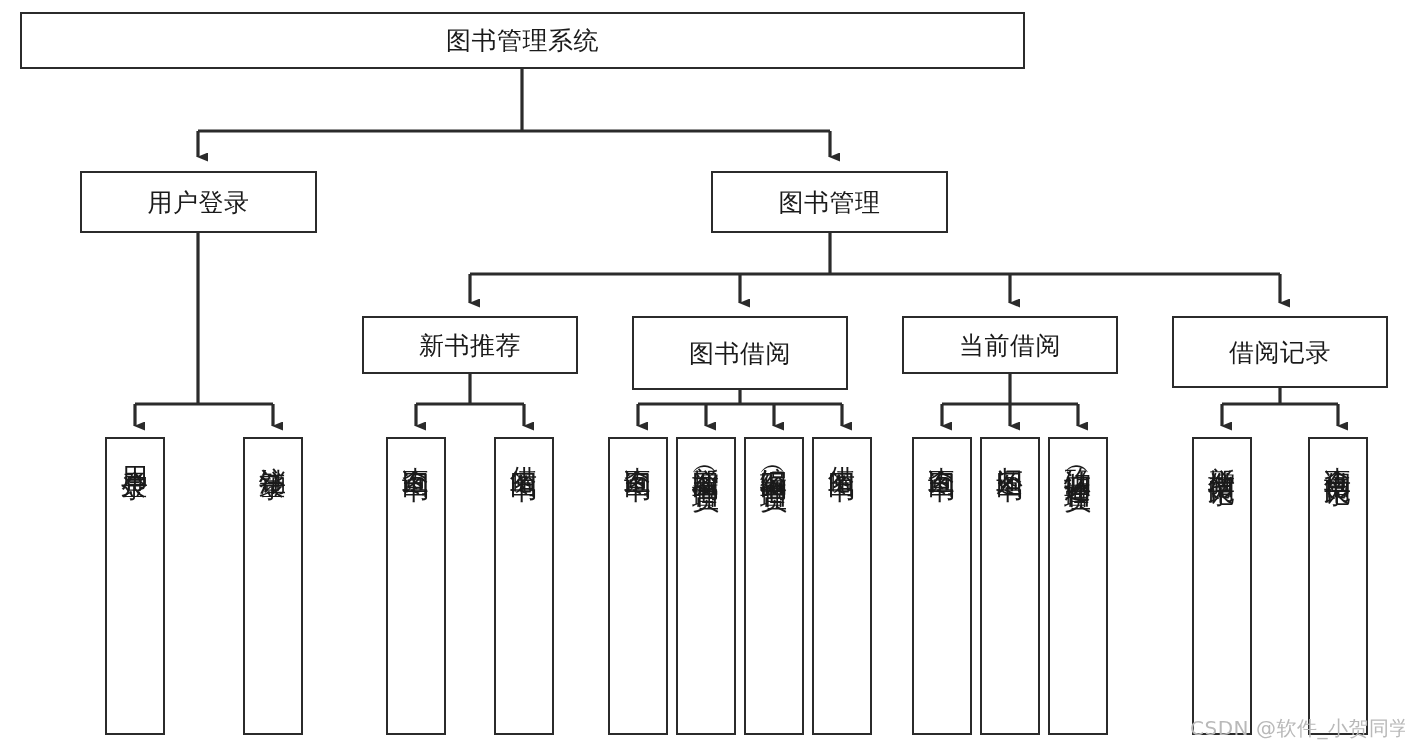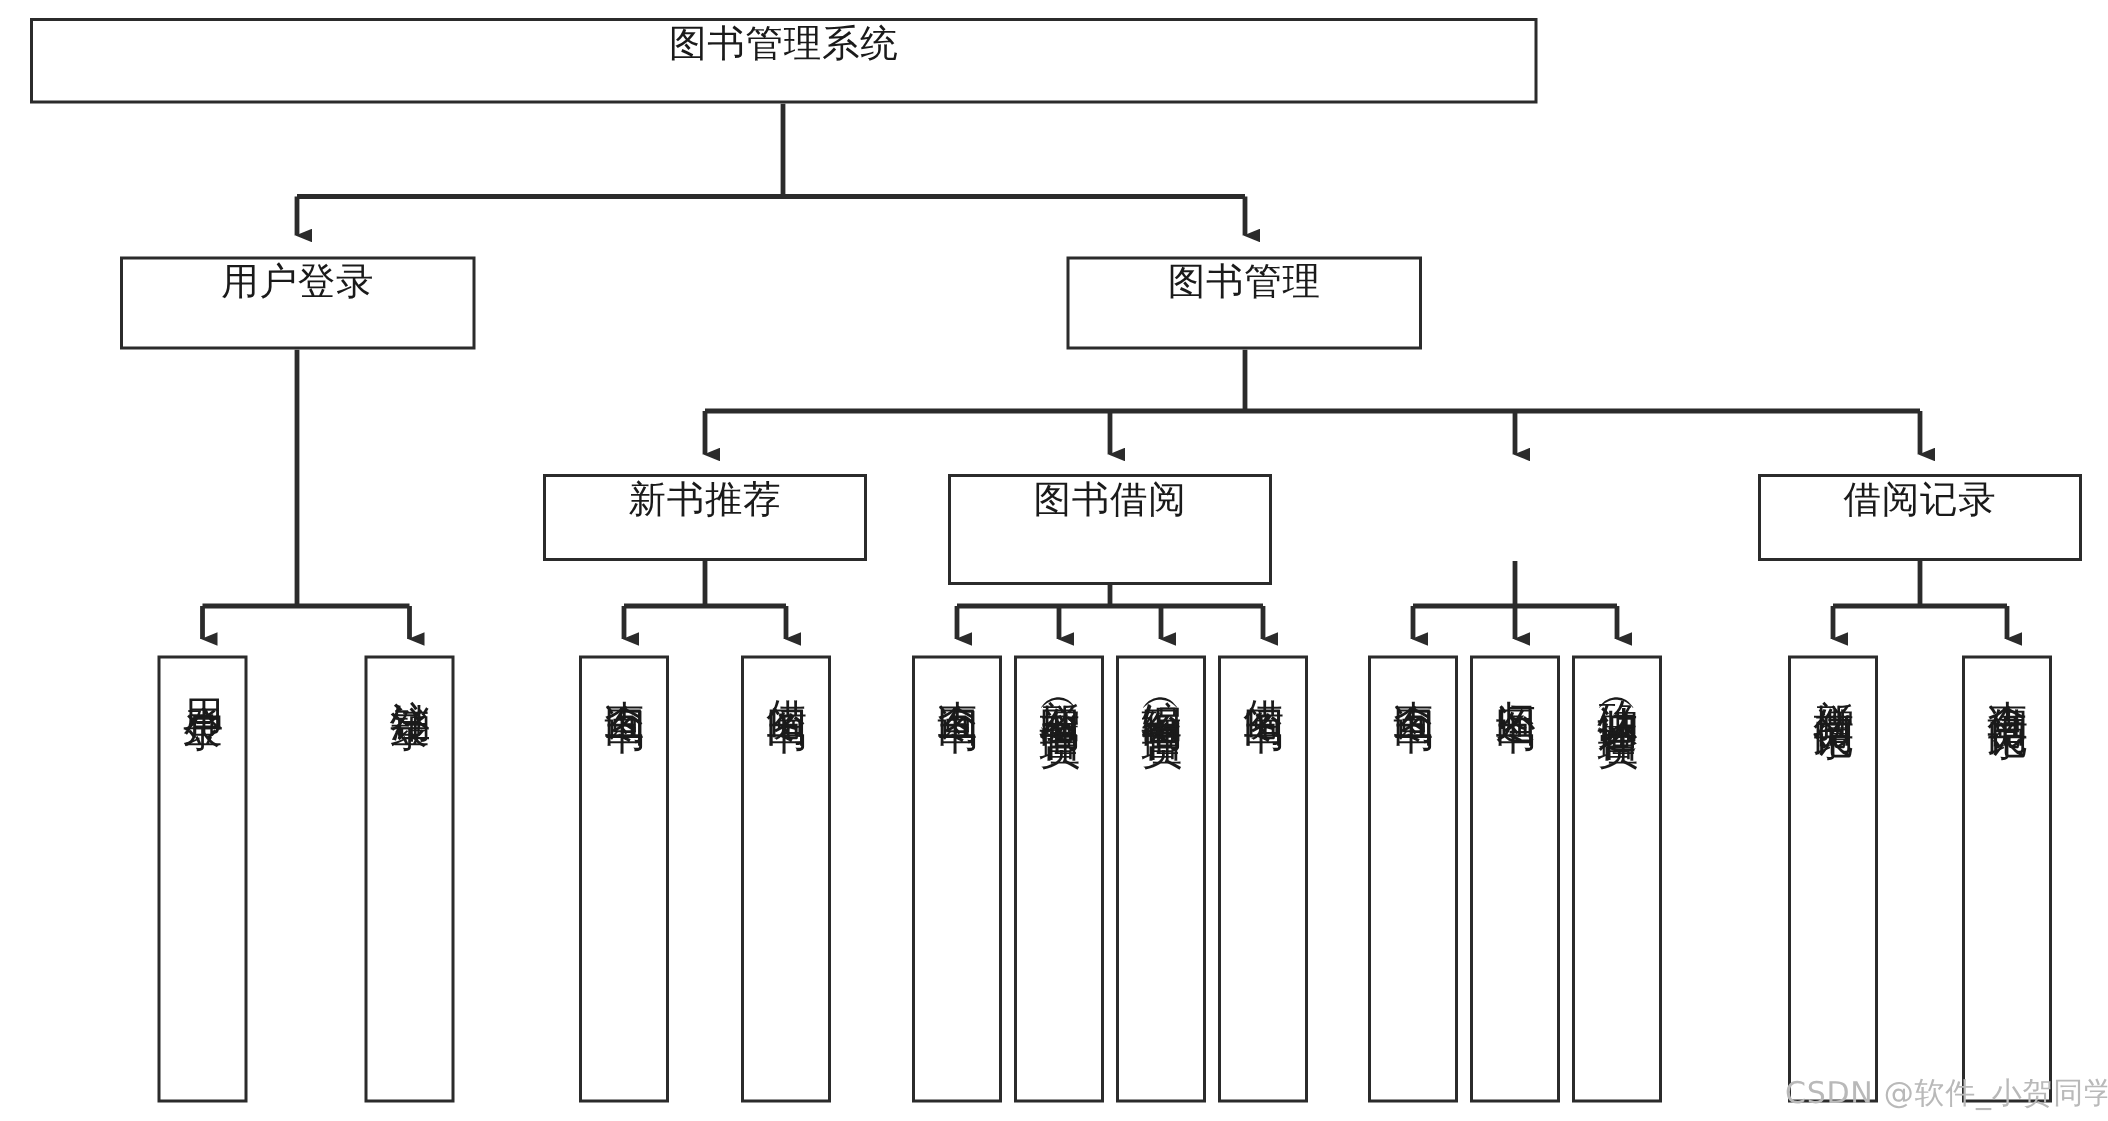--- a/index.html
+++ b/index.html
@@ -24,21 +24,21 @@
     width: 1405px;
     height: 747px;
     pointer-events: none;
   }
   .node {
     position: absolute;
     box-sizing: border-box;
     border: 2.5px solid #2b2b2b;
     background: #ffffff;
     display: flex;
-    align-items: flex-start;
+    align-items: center;
     justify-content: center;
     color: #1a1a1a;
   }
   .node .label {
     display: block;
     text-align: center;
     line-height: 1.16;
   }
   .node.horiz .label {
     font-size: 25px;
@@ -129,21 +129,24 @@
   <div class="node horiz" style="left:711px; top:171px; width:237px; height:62px;">
     <span class="label">图书管理</span>
   </div>
 
   <div class="node horiz" style="left:362px; top:316px; width:216px; height:58px;">
     <span class="label">新书推荐</span>
   </div>
   <div class="node horiz" style="left:632px; top:316px; width:216px; height:74px;">
     <span class="label">图书借阅</span>
   </div>
-  <div class="node horiz" style="left:1172px; top:316px; width:216px; height:58px;">
+  <div class="node horiz" style="left:902px; top:316px; width:216px; height:58px;">
+    <span class="label">当前借阅</span>
+  </div>
+  <div class="node horiz" style="left:1172px; top:316px; width:216px; height:72px;">
     <span class="label">借阅记录</span>
   </div>
 
   <div class="node vert" style="left:105px; top:437px; width:60px; height:298px;">
     <span class="label">用户登录</span>
   </div>
   <div class="node vert" style="left:243px; top:437px; width:60px; height:298px;">
     <span class="label">注销登录</span>
   </div>
 

